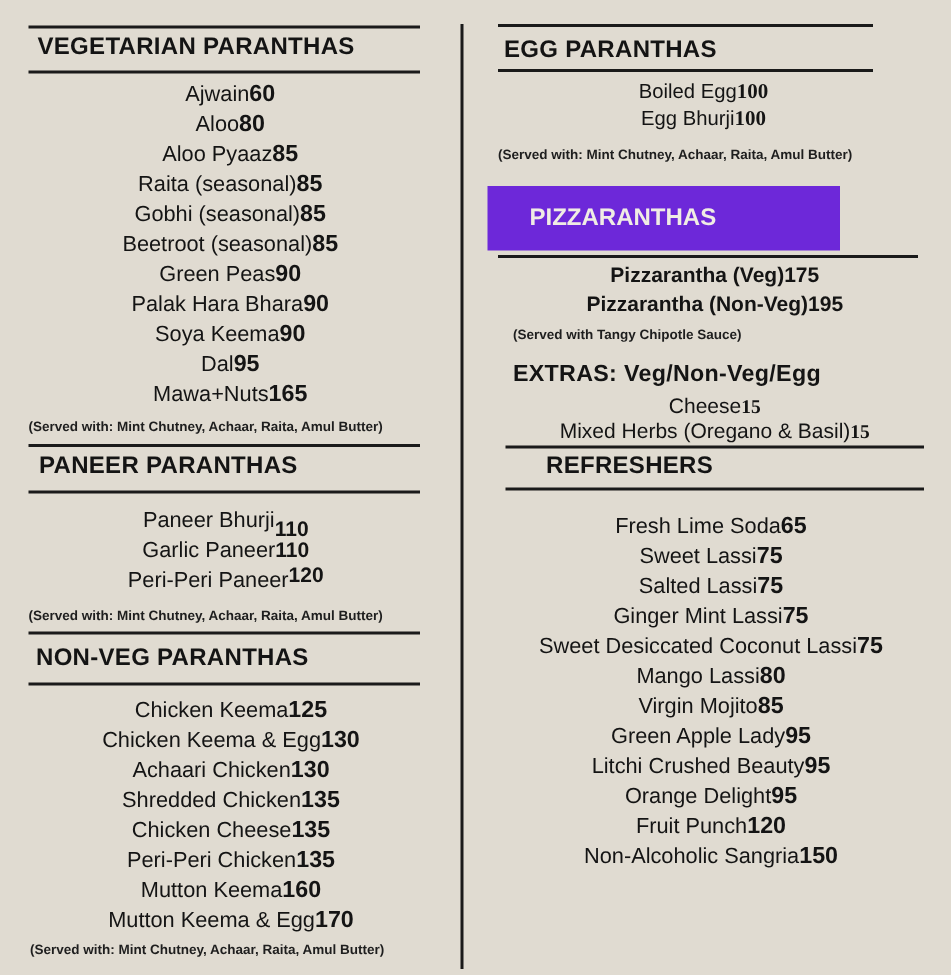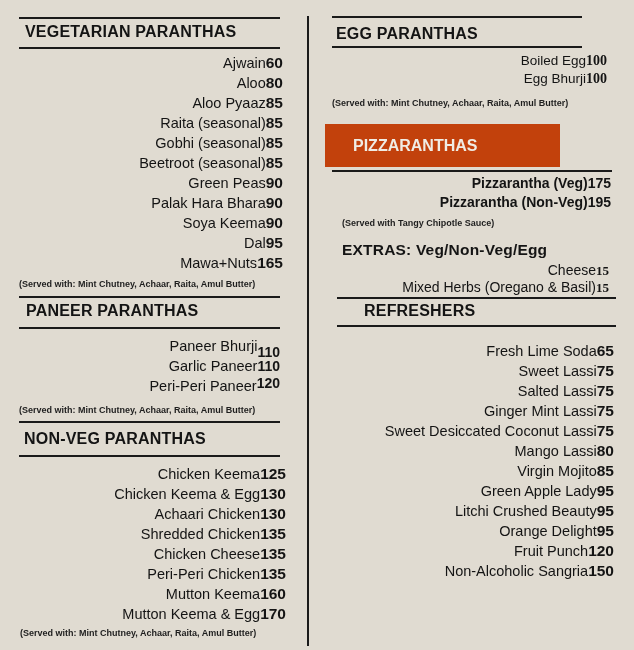--- a/index.html
+++ b/index.html
@@ -15,40 +15,40 @@
     .sec-title {
       position: absolute;
       font-weight: 700;
       font-size: 16px;
       letter-spacing: 0.2px;
       white-space: nowrap;
     }
     .row {
       position: absolute;
       display: flex;
-      justify-content: flex-end;
+      justify-content: center;
       align-items: baseline;
       white-space: nowrap;
     }
     .row .name { font-size: 14.5px; }
     .row .price { font-weight: 700; font-size: 15.5px; }
     .note {
       position: absolute;
       font-size: 9px;
       font-weight: 700;
       white-space: nowrap;
       color: #1e1e1e;
     }
     .small .name { font-size: 14px; }
     .small .price { font-size: 13px; font-family: Liberation Serif, serif; }
     .pz .name { font-weight: 700; font-size: 14px; }
     .pz .price { font-size: 14px; }
     .black-box {
       position: absolute;
-      background: #c2410c;
+      background: #6d28d9;
       color: #f0ece4;
       font-weight: 700;
       font-size: 16px;
       display: flex;
       align-items: center;
       padding-left: 28px;
     }
   </style>
 </head>
 <body>

